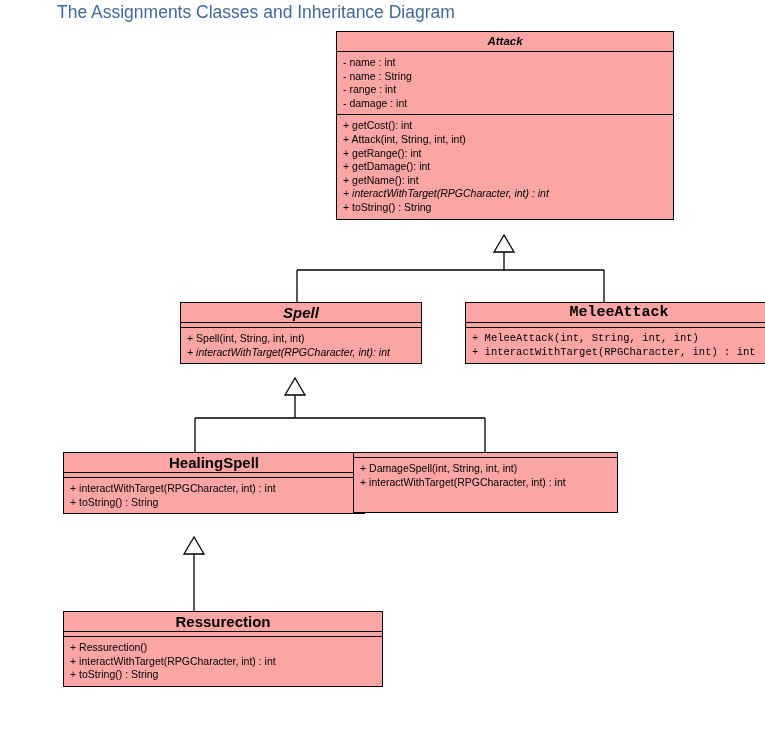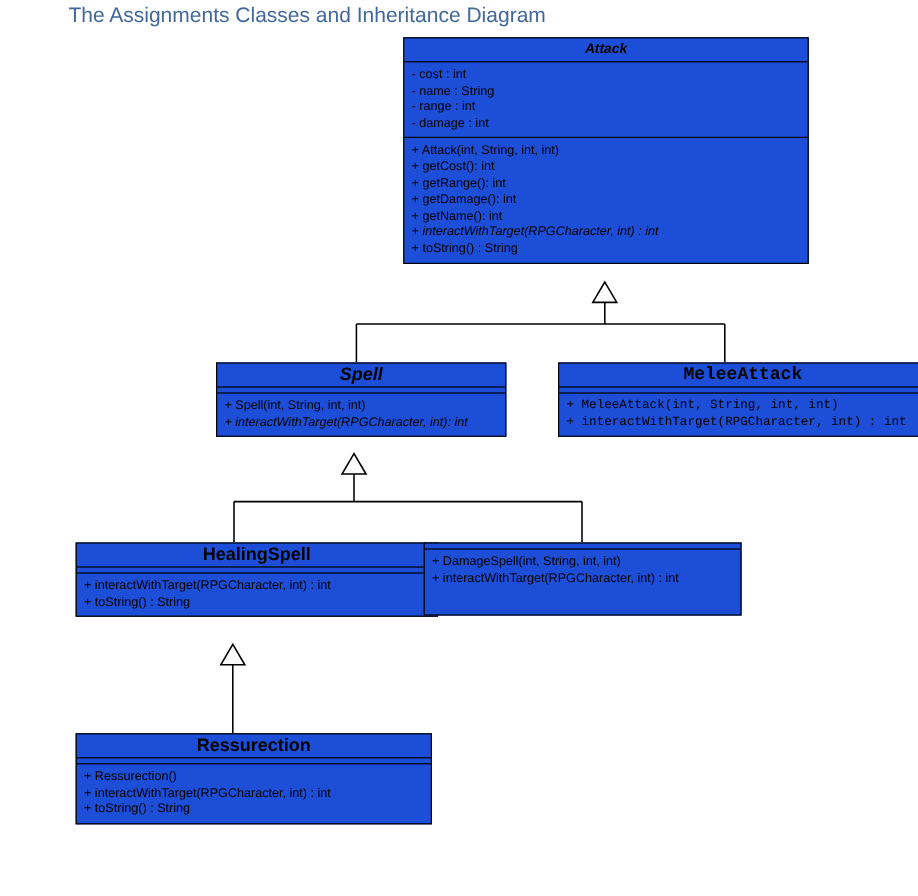--- a/index.html
+++ b/index.html
@@ -42,21 +42,21 @@
     width: 765px;
     height: 747px;
     pointer-events: none;
   }
 
   
   .uml-class {
     position: absolute;
     box-sizing: border-box;
     border: 1.3px solid #000000;
-    background: #1d4ed8;
+    background: #fca5a5;
   }
   .uml-name {
     box-sizing: border-box;
     text-align: center;
     font-size: 15px;
     font-weight: bold;
     color: #000000;
     border-bottom: 1.3px solid #000000;
     padding: 3px 2px 3px 2px;
     line-height: 13px;
@@ -87,21 +87,21 @@
   .uml-member.italic {
     font-style: italic;
   }
 
   
   #class-attack        { left: 336px; top: 31px;  width: 338px; }
   #class-spell         { left: 180px; top: 302px; width: 242px; }
   #class-meleeattack   { left: 465px; top: 302px; width: 308px; font-family: Liberation Mono, monospace; }
   #class-healingspell  { left: 63px;  top: 452px; width: 302px; }
   #class-damagespell   { left: 353px; top: 452px; width: 265px; }
-  #class-ressurection  { left: 63px;  top: 611px; width: 297px; }
+  #class-ressurection  { left: 63px;  top: 611px; width: 320px; }
 
   #class-attack .uml-name { font-size: 11.5px; }
 </style>
 </head>
 <body>
 
 <div id="diagram-canvas">
 
   <div id="page-title">The Assignments Classes and Inheritance Diagram</div>
 
@@ -130,28 +130,28 @@
 
     <g>
       <polygon points="194,537 184,554 204,554" fill="#ffffff" stroke="#000000" stroke-width="1.3"></polygon>
       <line x1="194" y1="554" x2="194" y2="611" stroke="#000000" stroke-width="1.3"></line>
     </g>
   </svg>
 
   <div class="uml-class" id="class-attack">
     <div class="uml-name abstract">Attack</div>
     <div class="uml-compartment divided">
-      <div class="uml-member">- cost : int</div>
+      <div class="uml-member">- name : int</div>
       <div class="uml-member">- name : String</div>
       <div class="uml-member">- range : int</div>
       <div class="uml-member">- damage : int</div>
     </div>
     <div class="uml-compartment">
+      <div class="uml-member">+ getCost(): int</div>
       <div class="uml-member">+ Attack(int, String, int, int)</div>
-      <div class="uml-member">+ getCost(): int</div>
       <div class="uml-member">+ getRange(): int</div>
       <div class="uml-member">+ getDamage(): int</div>
       <div class="uml-member">+ getName(): int</div>
       <div class="uml-member italic">+ interactWithTarget(RPGCharacter, int) : int</div>
       <div class="uml-member">+ toString() : String</div>
     </div>
   </div>
 
   <div class="uml-class" id="class-spell">
     <div class="uml-name abstract">Spell</div>

